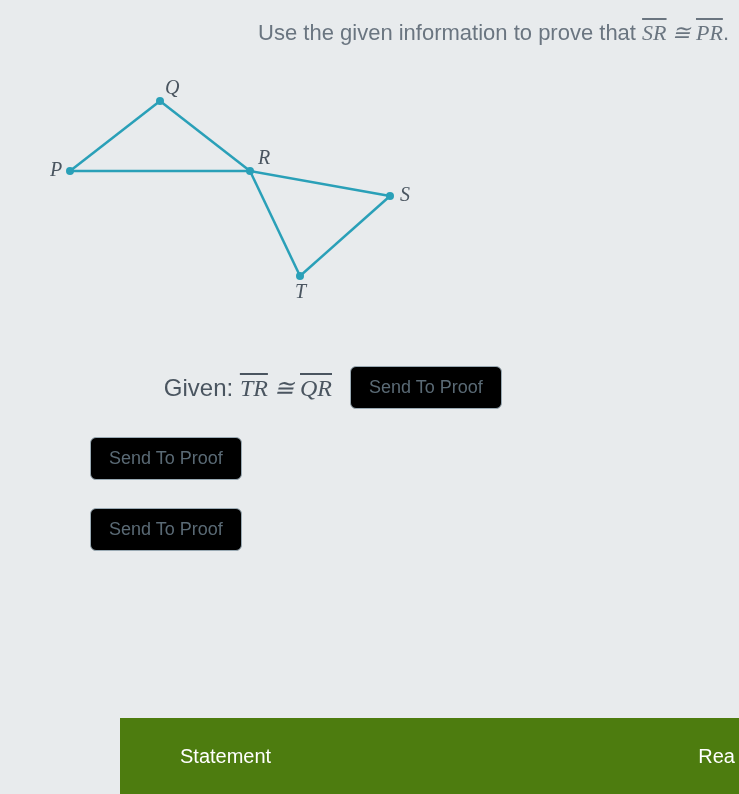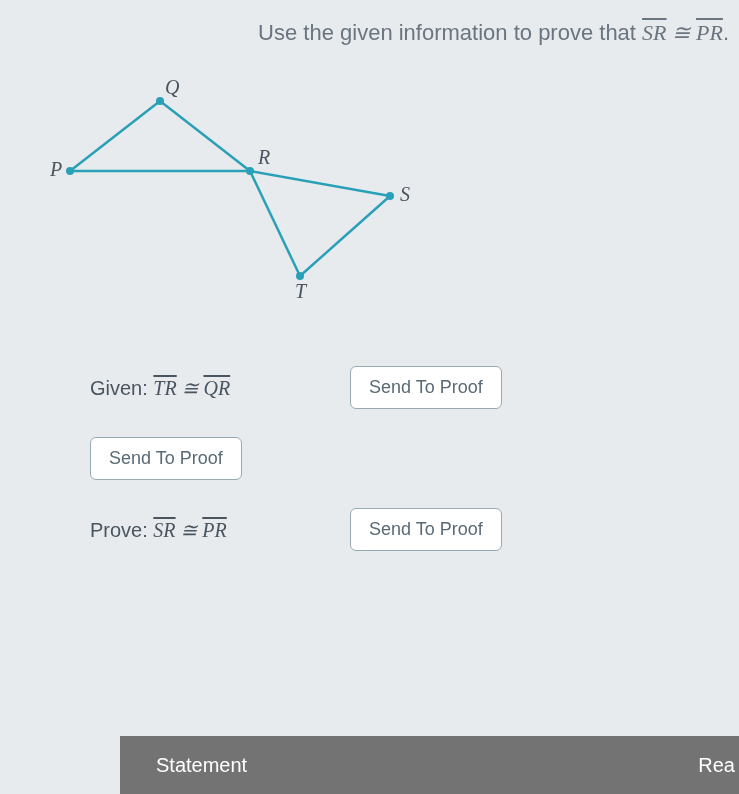--- a/index.html
+++ b/index.html
@@ -53,55 +53,56 @@
       margin-left: 80px;
       margin-top: 60px;
     }
     .row {
       display: flex;
       align-items: center;
       margin-bottom: 28px;
     }
     .label-col {
       width: 260px;
+      text-align: right;
       padding-right: 18px;
-      font-size: 20px;
+      font-size: 24px;
       color: #4a5560;
     }
     .label-col .prefix {
       font-family: Arial, sans-serif;
     }
     .label-col .expr {
       font-family: 'Times New Roman', serif;
       font-style: italic;
     }
     .label-col .overline {
       text-decoration: overline;
     }
     .btn {
       border: 1.5px solid #9aaab4;
       border-radius: 6px;
       padding: 10px 18px;
       font-size: 18px;
       color: #5a6a75;
-      background: #ffffff;
+      background: #000000;
       cursor: pointer;
       font-family: Arial, sans-serif;
     }
     .footer-bar {
       position: absolute;
       left: 120px;
       right: 0;
       bottom: 0;
-      height: 58px;
-      background: #737373;
+      height: 76px;
+      background: #4d7c0f;
       color: #fff;
       display: flex;
       align-items: center;
-      padding-left: 36px;
+      padding-left: 60px;
       font-size: 20px;
       justify-content: space-between;
     }
     .footer-bar .rea {
       margin-right: 0;
       padding-right: 4px;
       margin-left: 30px;
     }
   </style>
 </head>
@@ -143,23 +144,20 @@
         <span class="prefix">Given: </span><span class="expr overline">TR</span><span class="expr"> ≅ </span><span class="expr overline">QR</span>
       </div>
       <button class="btn">Send To Proof</button>
     </div>
 
     <div class="row">
       <button class="btn">Send To Proof</button>
     </div>
 
     <div class="row">
-      <div class="label-col">
-        <span class="prefix">Prove: </span><span class="expr overline">SR</span><span class="expr"> ≅ </span><span class="expr overline">PR</span>
-      </div>
       <button class="btn">Send To Proof</button>
     </div>
 
   </div>
 </div>
 
 <div class="footer-bar">
   <span>Statement</span>
   <span class="rea">Rea</span>
 </div>

